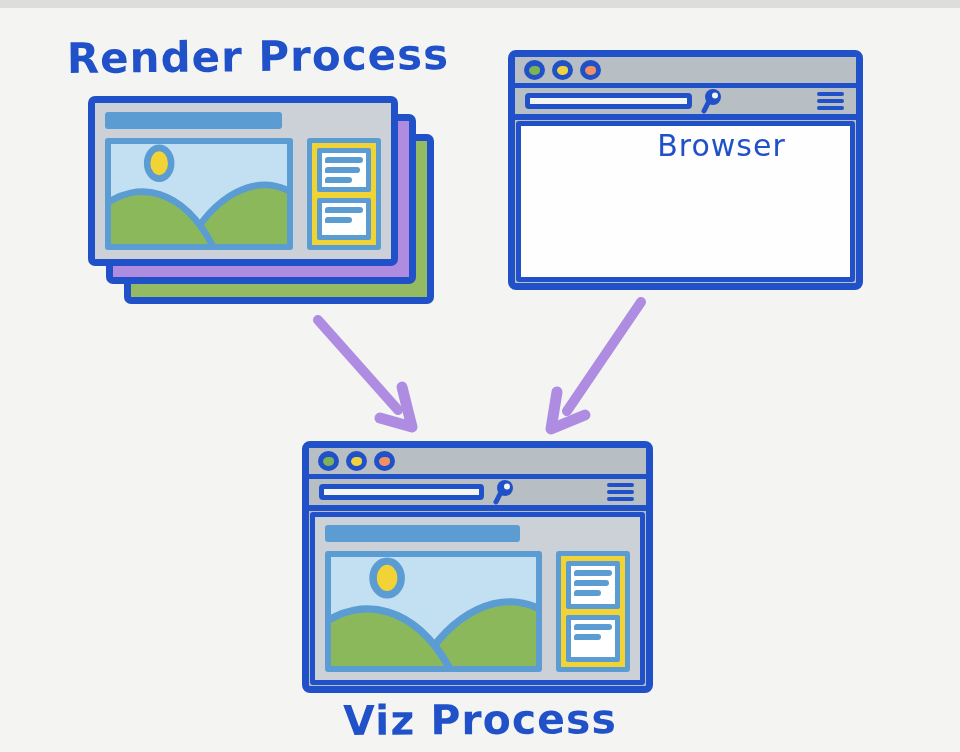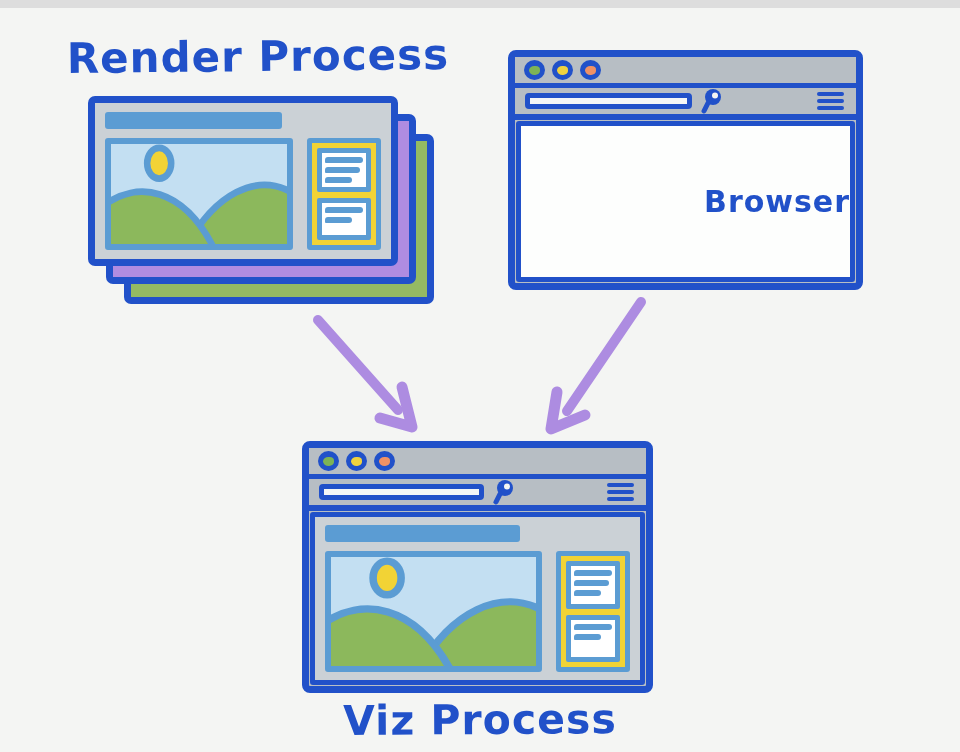--- a/index.html
+++ b/index.html
@@ -99,25 +99,24 @@
     border:5px solid var(--ink);border-radius:4px;
   }
   .search-glyph{flex:none;width:24px;height:26px;}
   .spacer{flex:1;}
   .hamburger{display:flex;flex-direction:column;gap:3px;padding-right:2px;}
   .hamburger b{display:block;width:27px;height:4px;background:var(--ink);border-radius:2px;}
   .win-content{
     flex:1;min-height:0;margin:1px;border:5px solid var(--ink);border-radius:3px;
   }
   #browser-window .win-content{
-    background:#fdfefd;display:flex;flex-direction:column;
+    background:#fdfefd;display:flex;flex-direction:row;
     justify-content:center;padding-left:72px;
-    color:var(--ink);font-size:30px;font-weight:700;line-height:1.3;
+    color:var(--ink);font-size:30px;font-weight:400;line-height:1.3;
     letter-spacing:1px;
-    text-align:right;
   }
   #browser-window .line2{margin-left:38px;}
   #viz-window .win-content{background:var(--card-gray);padding:8px 10px;}
 
   
   #arrow-layer{position:absolute;left:0;top:0;width:960px;height:752px;pointer-events:none;}
 
   
   #bottom-edge{
     position:absolute;left:112px;right:0;bottom:0;height:6px;

